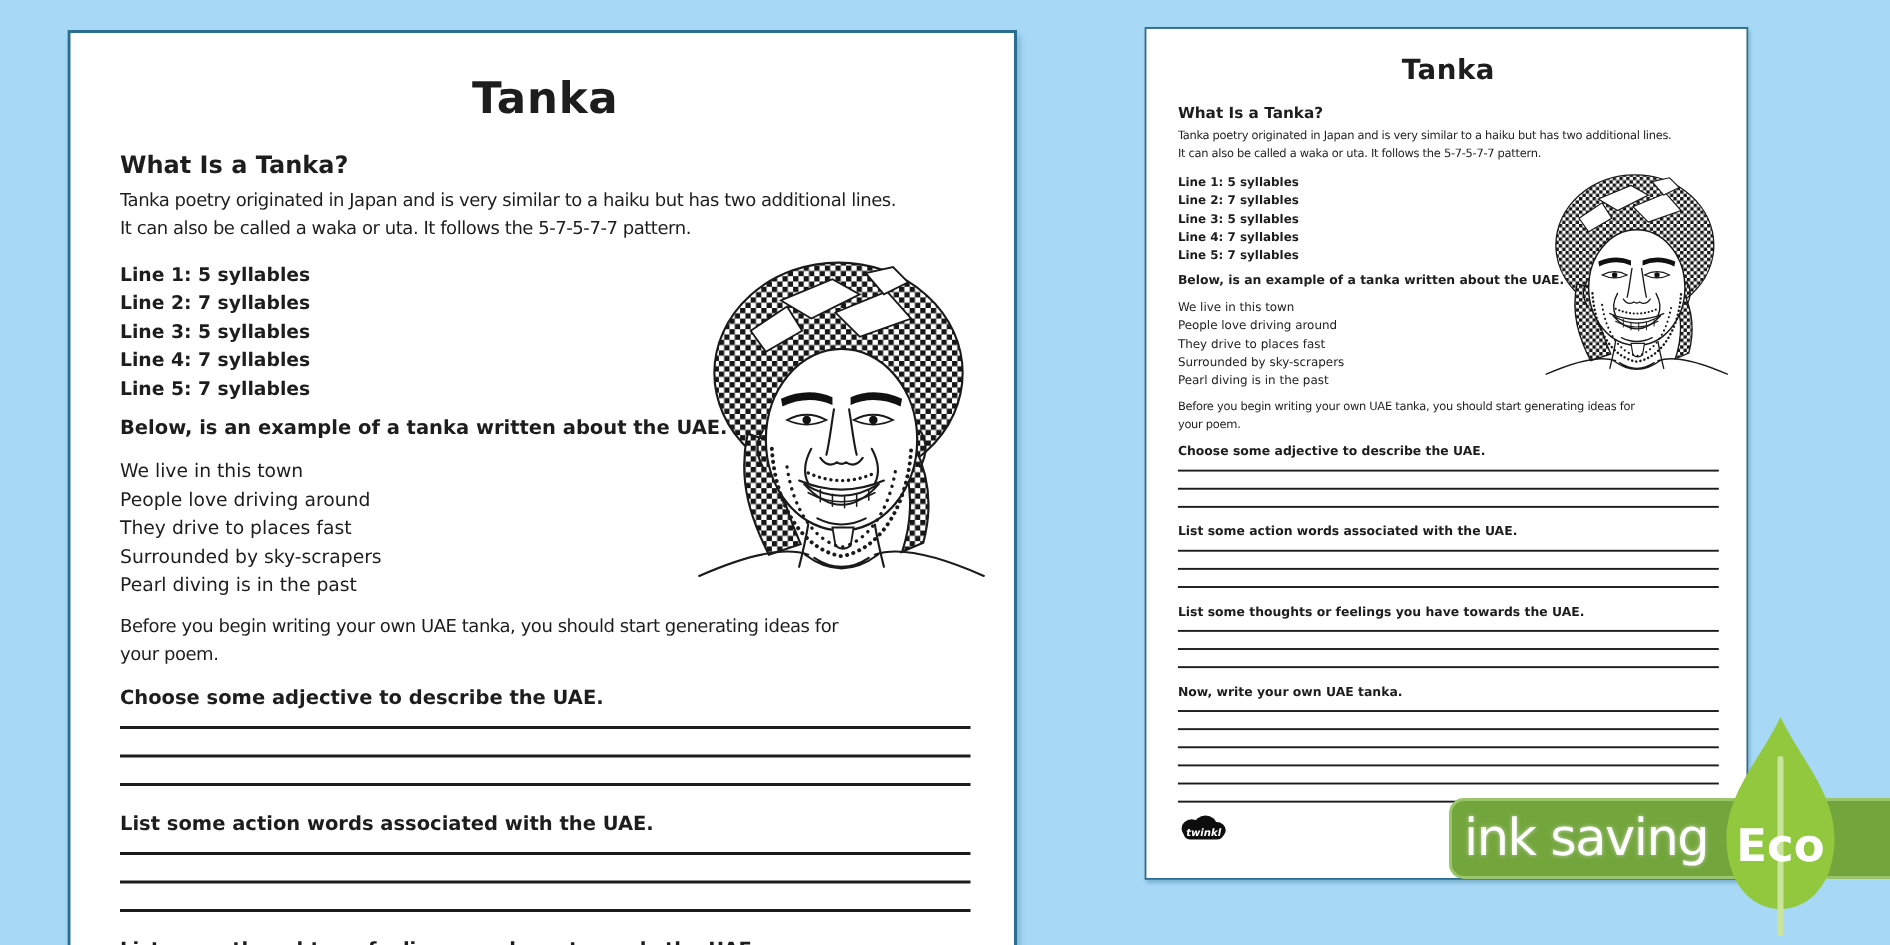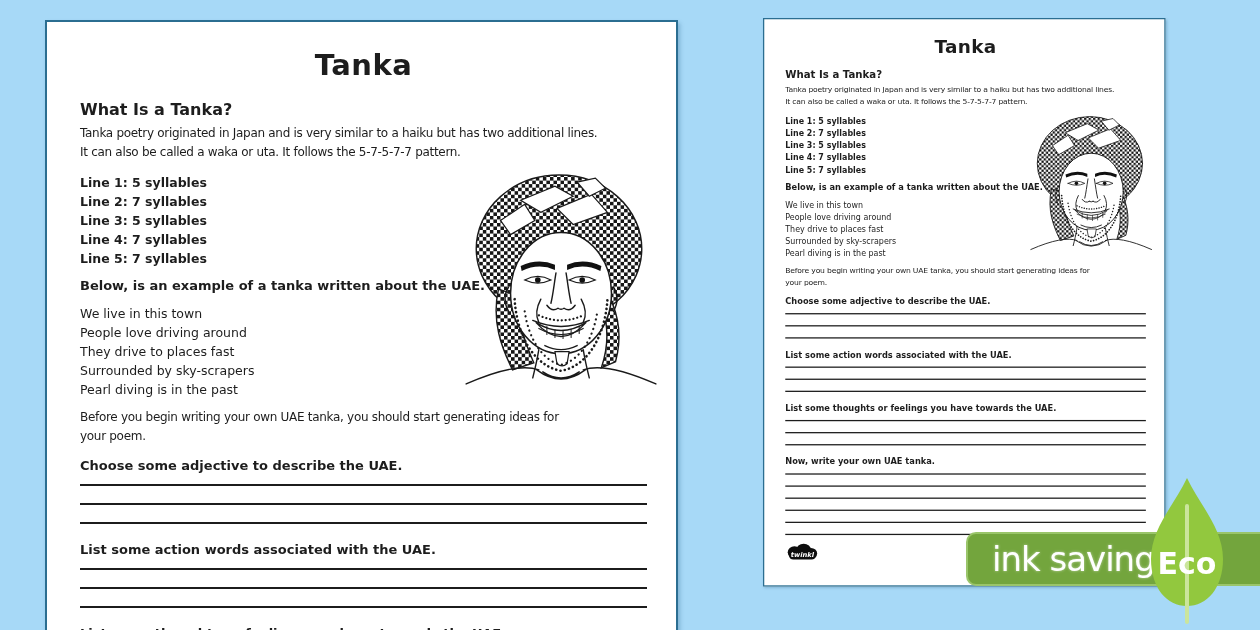--- a/index.html
+++ b/index.html
@@ -33,21 +33,21 @@
   .rule{height:19px;border-bottom:2px solid #1c1c1c;box-sizing:border-box;}
 
   .man-illustration{position:absolute;right:16px;top:148px;width:202px;height:218px;}
 
   .twinkl-logo{position:absolute;left:33px;top:822px;width:54px;height:34px;}
 
   .badge{position:absolute;left:0;top:0;width:0;height:0;z-index:5;}
   .badge-bar{position:absolute;left:966px;top:532px;width:300px;height:50px;
              background:var(--badge-bar);border:2px solid var(--badge-bar-edge);border-right:none;
              border-radius:10px 0 0 10px;line-height:50px;}
-  .badge-bar-text{font-size:34px;color:var(--badge-text);letter-spacing:-1px;padding-left:24px;
+  .badge-bar-text{font-size:34px;color:var(--badge-text);letter-spacing:-1px;padding-left:8px;
                   text-shadow:0 0 3px rgba(255,255,255,.55);}
   .badge-leaf{position:absolute;left:1136px;top:476px;width:102px;height:150px;}
   .eco-text{font-size:30px;font-weight:bold;fill:var(--badge-text);}
 
   svg{display:block;}
   .defs-hidden{position:absolute;width:0;height:0;}
 </style>
 </head>
 <body>
 

